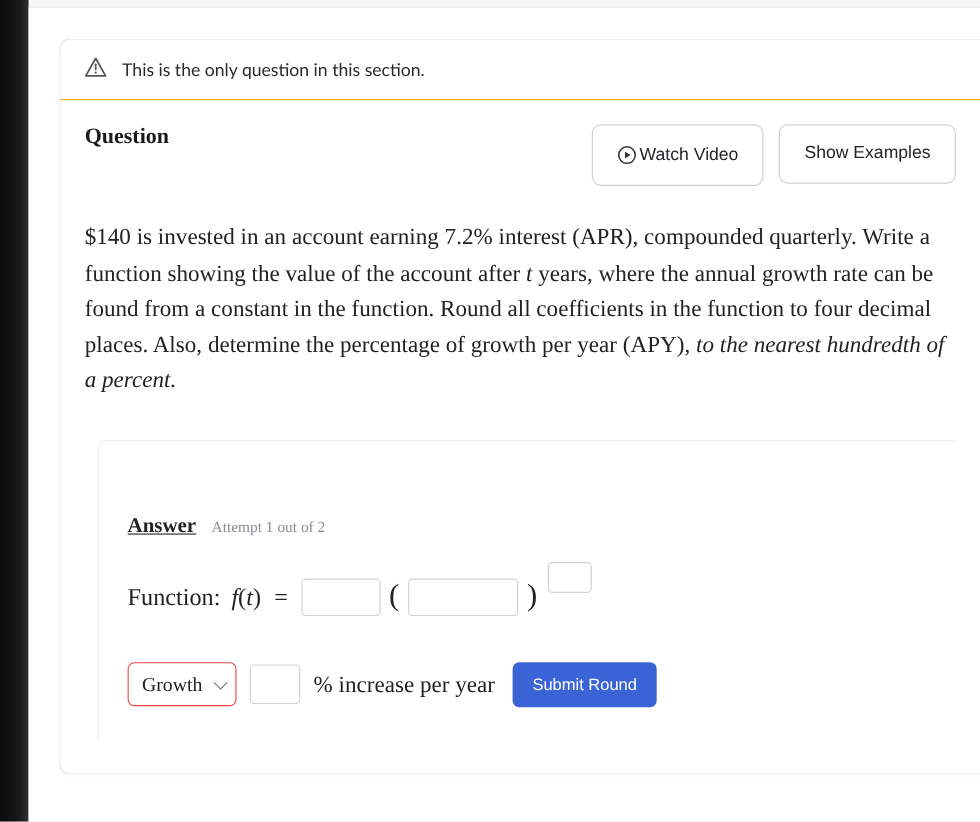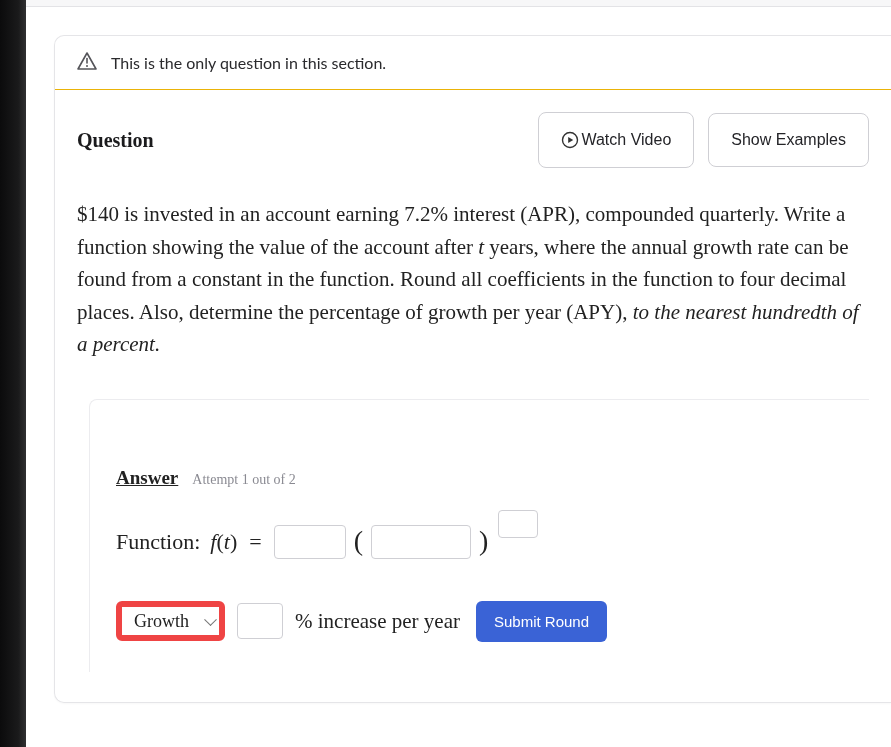--- a/index.html
+++ b/index.html
@@ -52,21 +52,21 @@
     align-items: center;
     gap: 14px;
     padding: 16px 22px;
     border-bottom: 1px solid #eab308;
     font-size: 16px;
     color: #2a2a2d;
   }
   .notice svg { flex: 0 0 auto; }
   .q-header {
     display: flex;
-    align-items: center;
+    align-items: flex-start;
     padding: 22px 22px 10px 22px;
   }
   .q-header-title {
     font-family: Georgia, "Times New Roman", serif;
     font-weight: 700;
     font-size: 20px;
     color: #1b1b1d;
   }
   .q-header-spacer { flex: 1; }
   .btn {
@@ -149,21 +149,21 @@
   .paren { font-size: 28px; line-height: 1; position: relative; top: -1px; }
   .growth-row {
     display: flex;
     align-items: center;
     gap: 12px;
     font-family: Georgia, "Times New Roman", serif;
     font-size: 21px;
     color: #222;
   }
   .select {
-    border: 6px solid #ef4444;
+    border: 1px solid #ef4444;
     border-radius: 6px;
     background: #fff;
     height: 40px;
     padding: 0 30px 0 12px;
     font-size: 18px;
     font-family: inherit;
     color: #222;
     appearance: none;
     cursor: pointer;
     position: relative;

